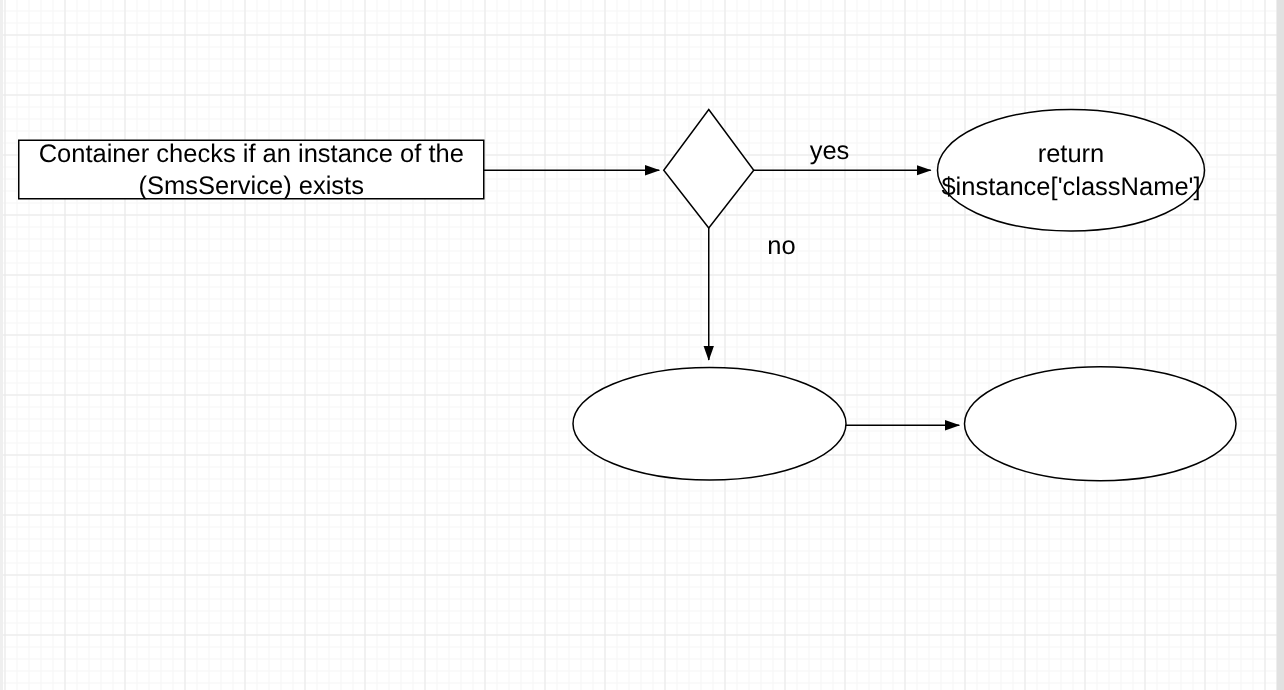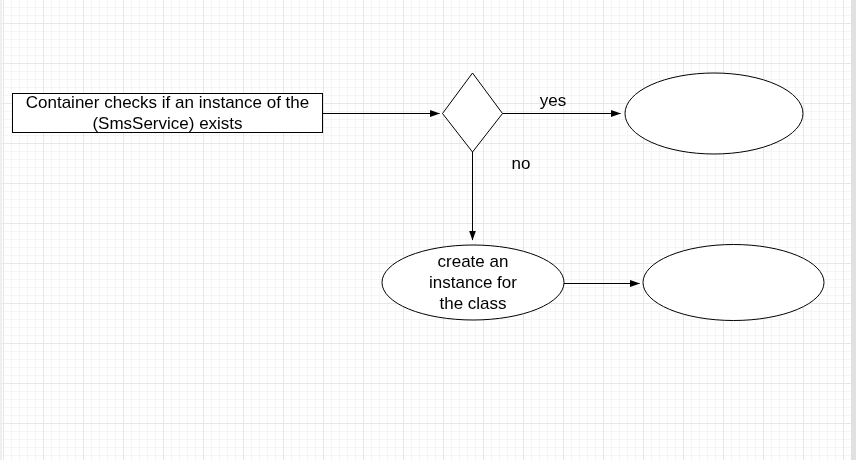--- a/index.html
+++ b/index.html
@@ -91,24 +91,22 @@
 
     <rect class="shape" x="12.5" y="93.5" width="310" height="39"></rect>
     <polygon class="shape" points="472.5,73 502.5,113.5 472.5,152 442.5,113.5"></polygon>
     <ellipse class="shape" cx="714" cy="113.5" rx="89" ry="40.5"></ellipse>
     <ellipse class="shape" cx="473" cy="282.5" rx="91" ry="37.5"></ellipse>
     <ellipse class="shape" cx="733.5" cy="282.5" rx="90.5" ry="38"></ellipse>
   </svg>
 
   <div class="node-label" style="left:12px; top:93px; width:311px; height:40px;">Container checks if an instance of the (SmsService) exists</div>
 
+  <div class="node-label" style="left:625px; top:73px; width:178px; height:81px;">return $instance['className']</div>
 
-  <div class="node-label" style="left:382px; top:245px; width:182px; height:75px;">
-    <span class="wrap-narrow">create an instance for the class</span>
-  </div>
 
 
   <div class="edge-label" style="left:536px; top:94px; width:34px; height:14px;">yes</div>
 
   <div class="edge-label" style="left:508px; top:157px; width:26px; height:14px;">no</div>
 
   <div class="canvas-left-edge"></div>
   <div class="scrollbar-track"></div>
 </div>
 

